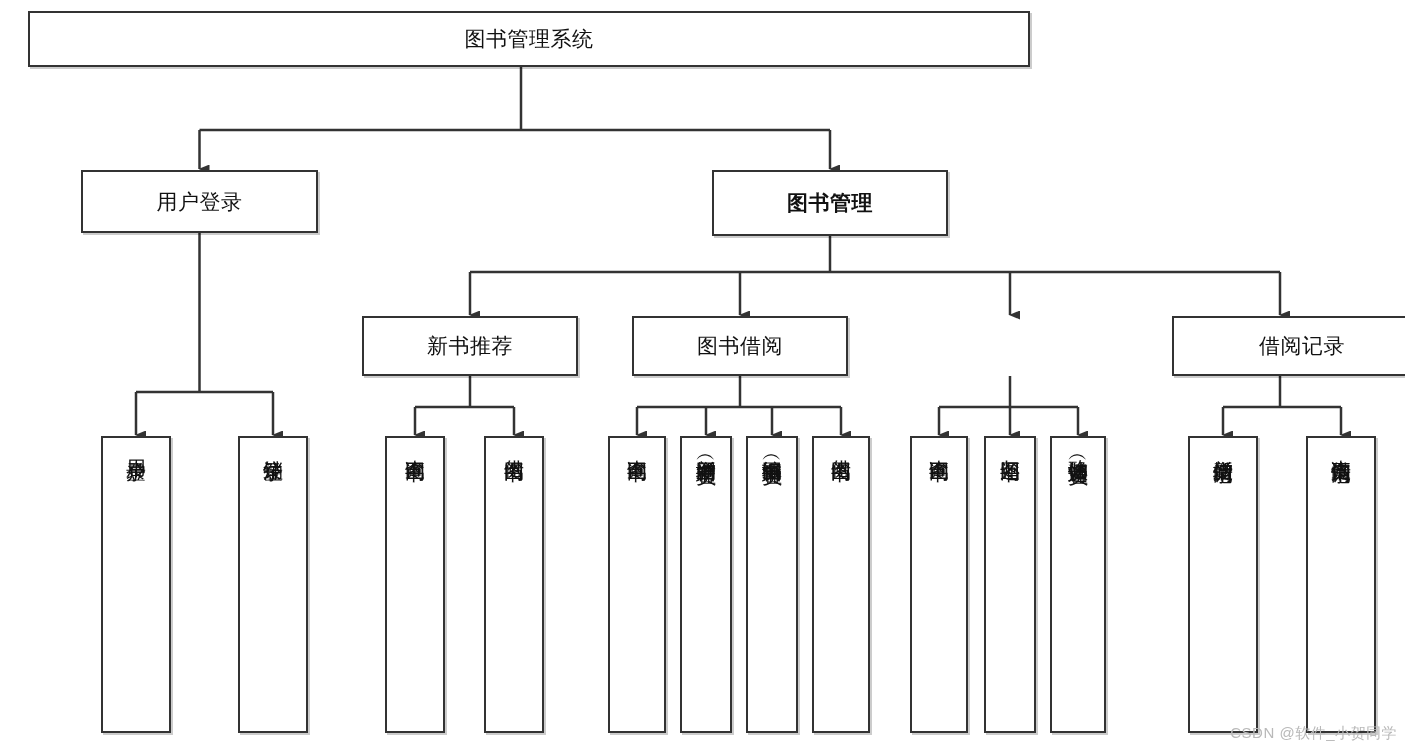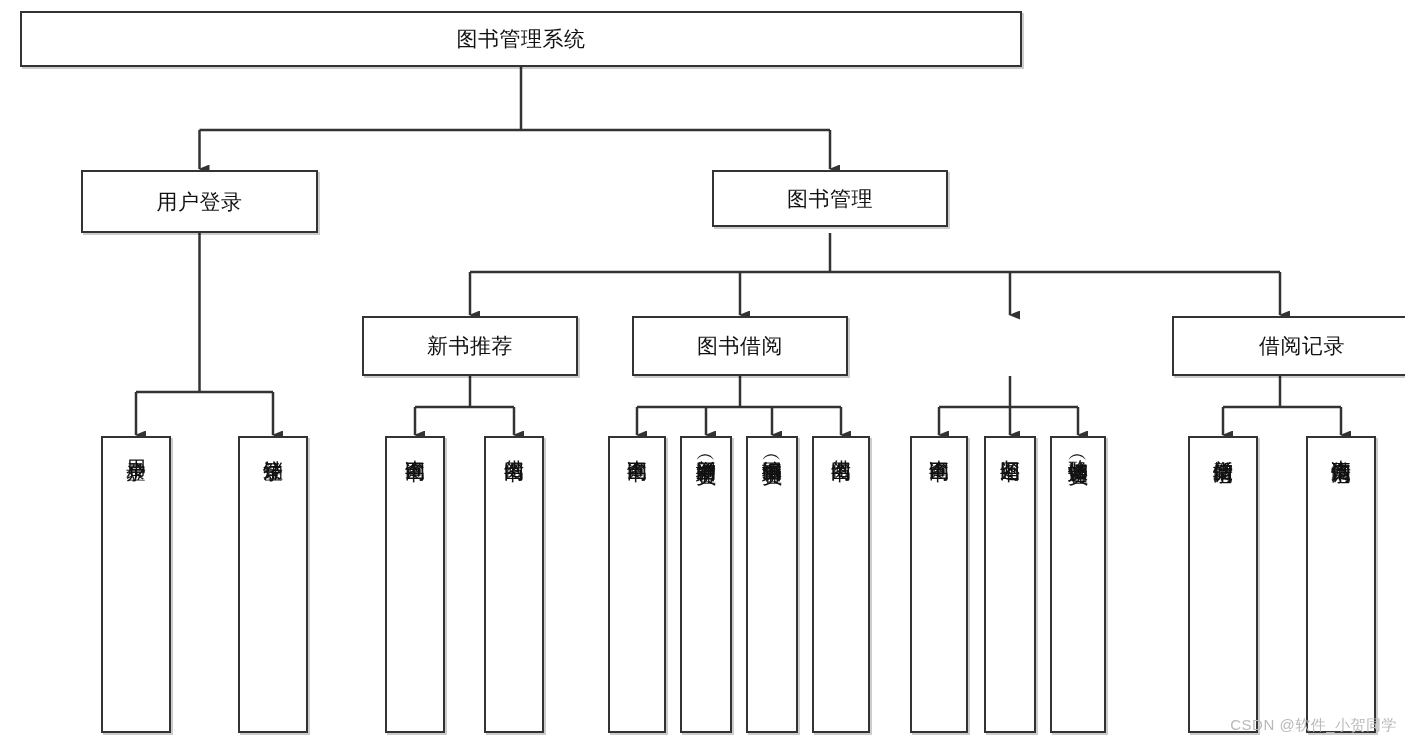--- a/index.html
+++ b/index.html
@@ -58,21 +58,21 @@
     align-items: flex-start;
     justify-content: center;
     padding-top: 6px;
   }
   .leaf-box .node-label-v {
     max-height: 100%;
   }
   .watermark {
     position: absolute;
     right: 8px;
-    bottom: 12px;
+    bottom: 4px;
     font-size: 15px;
     color: #b9b9b9;
     white-space: nowrap;
     letter-spacing: 0.5px;
     pointer-events: none;
   }
 </style>
 </head>
 <body>
 
@@ -114,28 +114,28 @@
         <line x1="939" y1="407" x2="939" y2="435" stroke="#333333" stroke-width="2.5" marker-end="url(#arrowhead)"></line>
         <line x1="1010" y1="407" x2="1010" y2="435" stroke="#333333" stroke-width="2.5" marker-end="url(#arrowhead)"></line>
         <line x1="1078" y1="407" x2="1078" y2="435" stroke="#333333" stroke-width="2.5" marker-end="url(#arrowhead)"></line>
         <line x1="1280" y1="376" x2="1280" y2="407" stroke="#333333" stroke-width="2.5"></line>
         <line x1="1223" y1="407" x2="1341" y2="407" stroke="#333333" stroke-width="2.5"></line>
         <line x1="1223" y1="407" x2="1223" y2="435" stroke="#333333" stroke-width="2.5" marker-end="url(#arrowhead)"></line>
         <line x1="1341" y1="407" x2="1341" y2="435" stroke="#333333" stroke-width="2.5" marker-end="url(#arrowhead)"></line>
       </g>
   </svg>
 
-  <div class="node-box" id="node-root" style="left: 20px; top: 11px; width: 1002px; height: 56px;">
+  <div class="node-box" id="node-root" style="left: 28px; top: 11px; width: 1002px; height: 56px;">
     <span class="node-label-h">图书管理系统</span>
   </div>
 
   <div class="node-box" id="node-l2_user_login" style="left: 81px; top: 170px; width: 237px; height: 63px;">
     <span class="node-label-h">用户登录</span>
   </div>
-  <div class="node-box" id="node-l2_book_manage" style="left: 712px; top: 170px; width: 236px; height: 57px;">
+  <div class="node-box" id="node-l2_book_manage" style="left: 712px; top: 170px; width: 236px; height: 66px; font-weight: bold;">
     <span class="node-label-h">图书管理</span>
   </div>
 
   <div class="node-box" id="node-l3_new_book" style="left: 362px; top: 316px; width: 216px; height: 60px;">
     <span class="node-label-h">新书推荐</span>
   </div>
   <div class="node-box" id="node-l3_borrow" style="left: 632px; top: 316px; width: 216px; height: 60px;">
     <span class="node-label-h">图书借阅</span>
   </div>
   <div class="node-box" id="node-l3_record" style="left: 1172px; top: 316px; width: 260px; height: 60px;">

